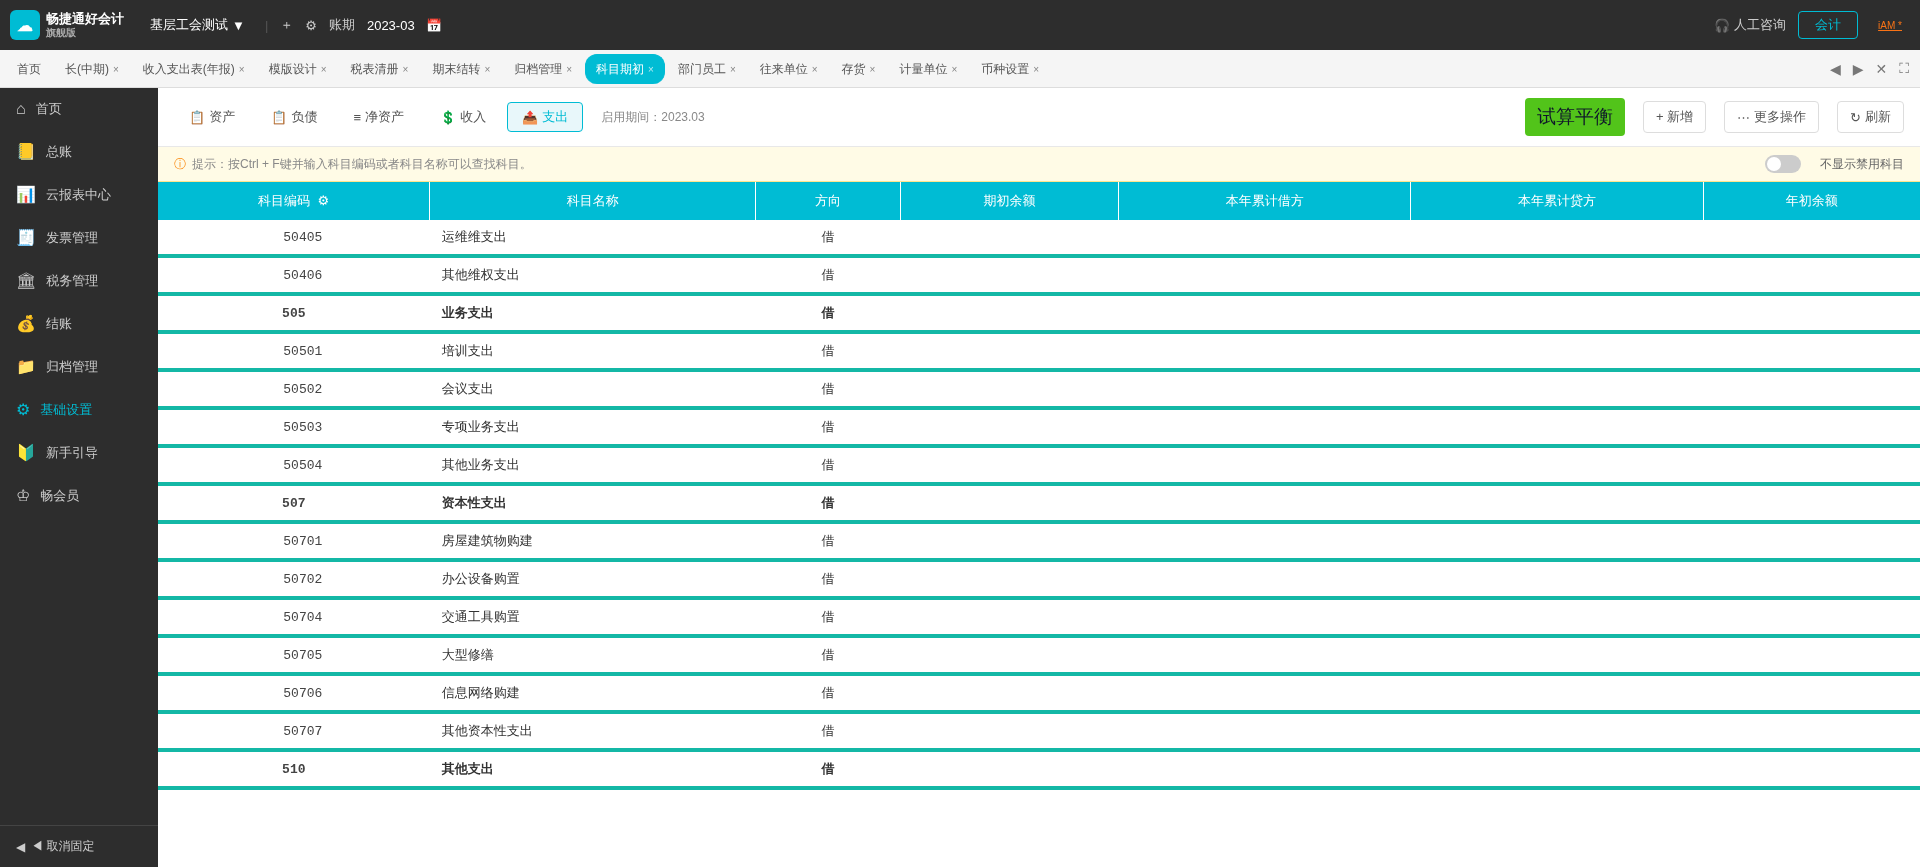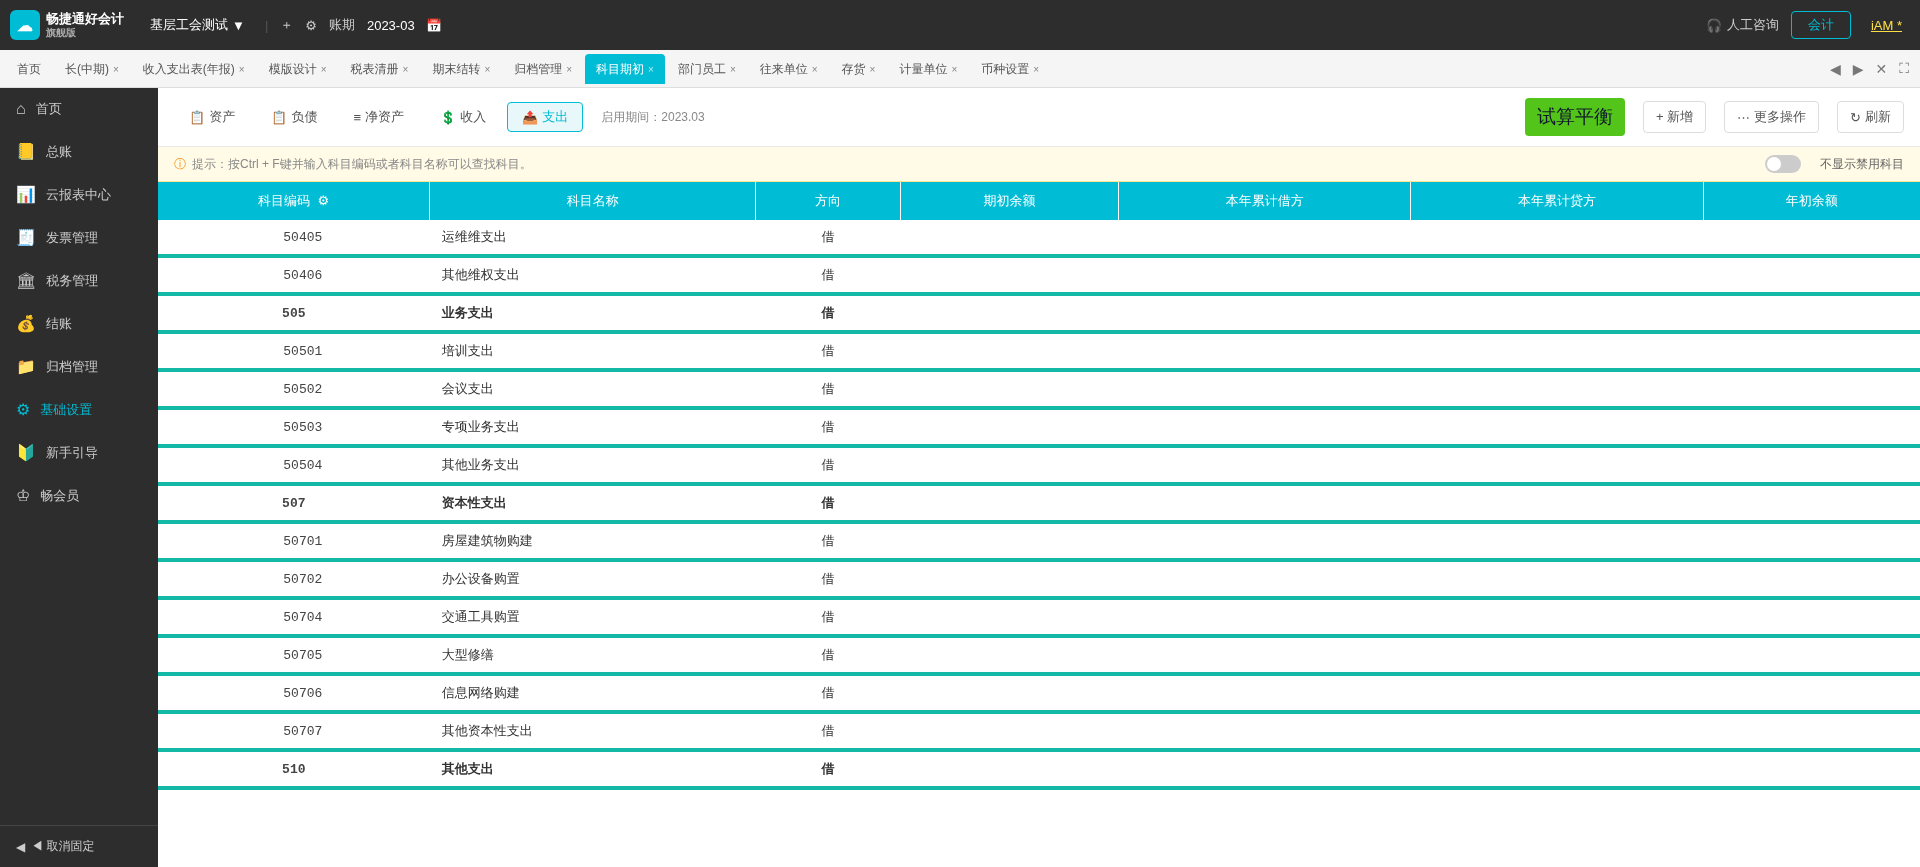--- a/index.html
+++ b/index.html
@@ -49,22 +49,22 @@
     .account-btn {
       border: 1px solid #00bcd4;
       color: #00bcd4;
       padding: 4px 16px;
       border-radius: 4px;
       cursor: pointer;
       font-size: 13px;
     }
     .iam-badge {
       background: transparent;
-      color: #fde047;
-      font-size: 13px;
+      color: #f97316;
+      font-size: 10px;
       padding: 4px 8px;
       text-decoration: underline;
     }
 
     
     .tab-bar {
       background: #f5f5f5;
       height: 38px;
       display: flex;
       align-items: center;
@@ -83,20 +83,21 @@
       font-size: 12px;
       color: #555;
       white-space: nowrap;
       border: 1px solid transparent;
       border-bottom: none;
     }
     .tab-item.active {
       background: #00bcd4;
       color: white;
       border-color: #00bcd4;
+      border-radius: 12px;
     }
     .tab-item .tab-close { font-size: 10px; cursor: pointer; opacity: 0.7; }
     .tab-nav-btn { padding: 0 5px; cursor: pointer; color: #777; font-size: 14px; }
 
     
     .main-wrapper { display: flex; flex: 1; overflow: hidden; }
 
     
     .sidebar {
       width: 158px;

